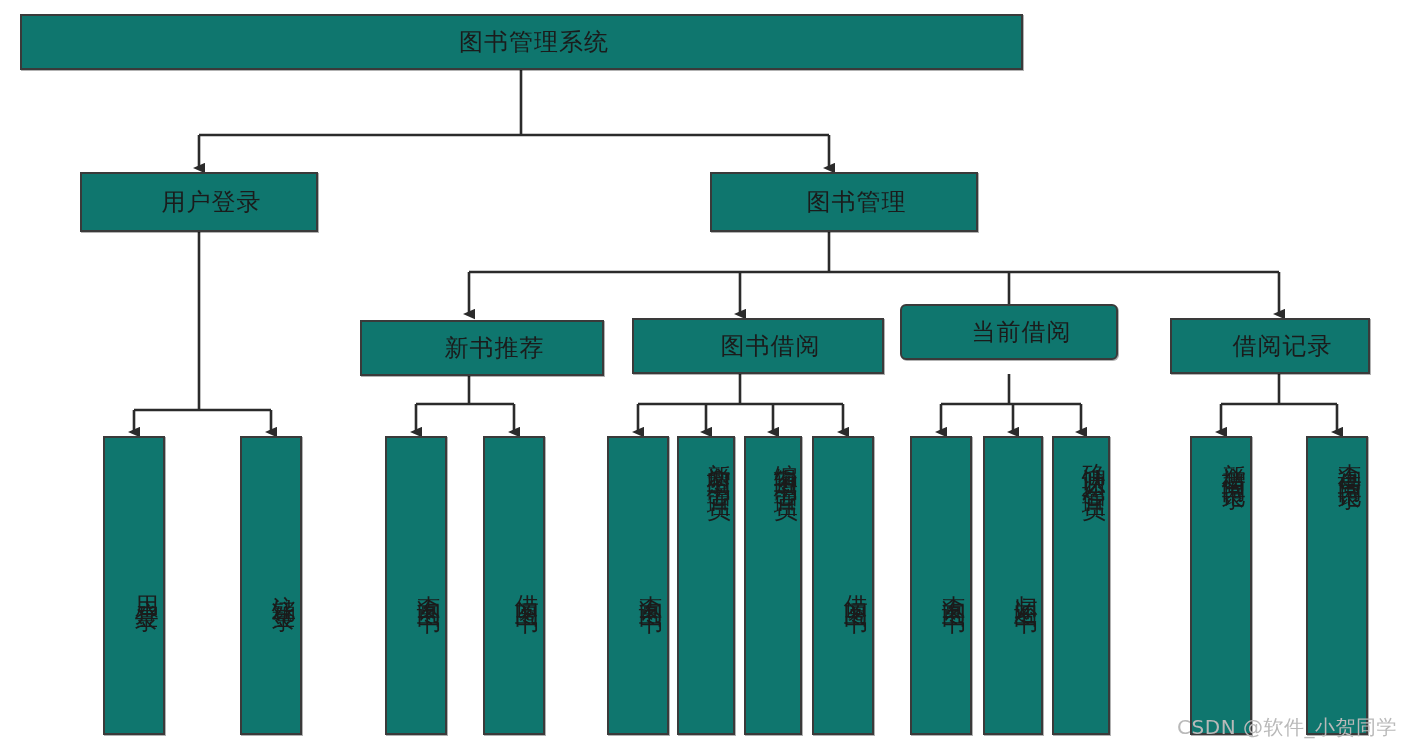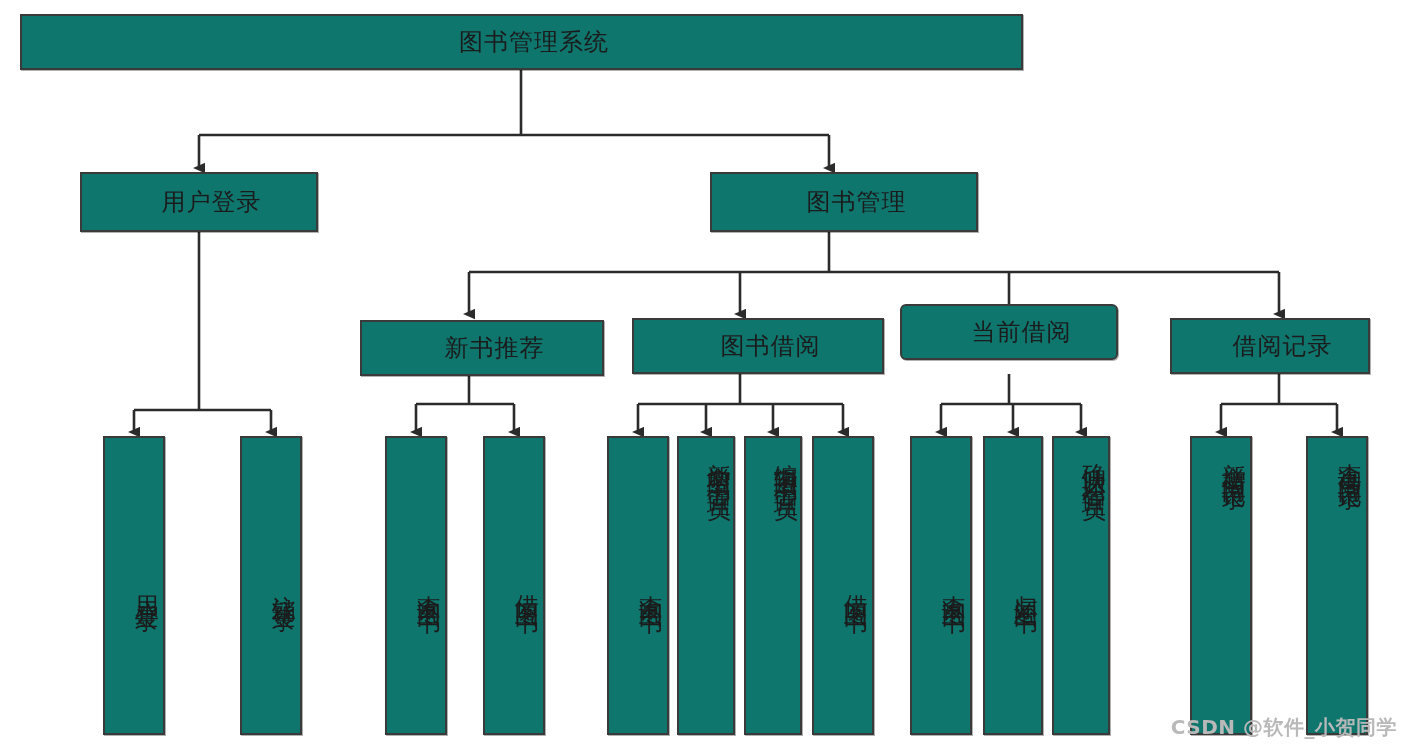--- a/index.html
+++ b/index.html
@@ -43,21 +43,20 @@
   }
 
   #watermark{
     position:absolute;
     right:8px;bottom:6px;
     font-size:20px;
     color:#b9b9b9;
     letter-spacing:0.5px;
     white-space:nowrap;
     user-select:none;
-    font-weight:bold;
   }
 </style>
 </head>
 <body>
 
 <svg id="diagram" viewBox="0 0 1405 747" xmlns="http://www.w3.org/2000/svg">
   <defs>
     <marker id="arrow" markerWidth="12" markerHeight="12" refX="5.2" refY="6" orient="auto" markerUnits="userSpaceOnUse">
       <path d="M0,0 L10.4,0 L5.2,12 Z" fill="#2b2b2b"></path>
     </marker>

